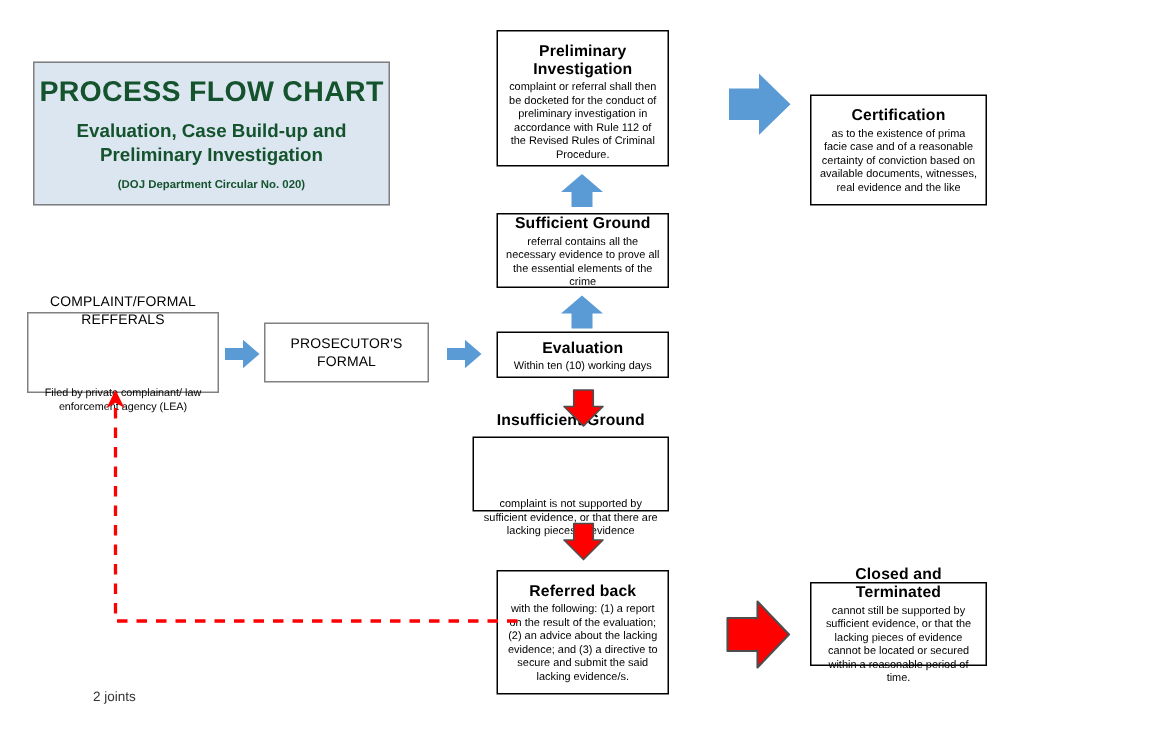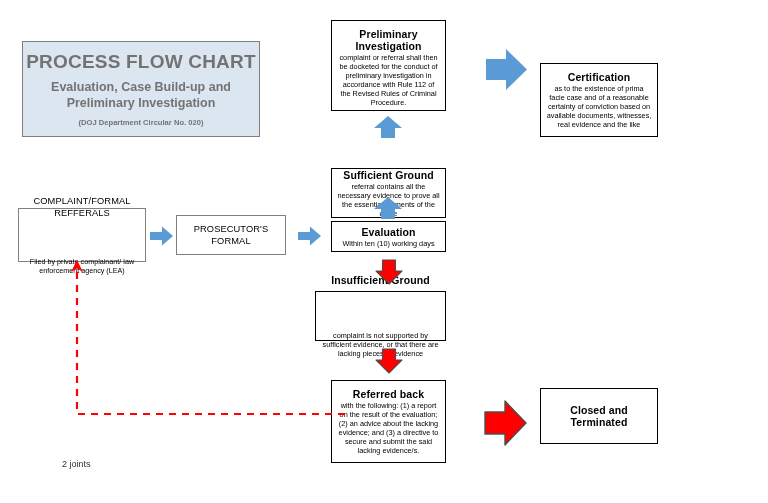--- a/index.html
+++ b/index.html
@@ -53,21 +53,21 @@
     width: 238px;
     height: 96px;
     box-sizing: border-box;
     border: 1px solid #7f7f7f;
     background: #dce6f1;
     display: flex;
     flex-direction: column;
     align-items: center;
     justify-content: center;
     text-align: center;
-    color: #737373;
+    color: #14532d;
   }
   #title-banner .t1 {
     font-weight: bold;
     font-size: 19px;
     line-height: 24px;
     letter-spacing: 0.2px;
   }
   #title-banner .t2 {
     font-weight: bold;
     font-size: 12.5px;
@@ -140,21 +140,21 @@
 
   <div class="node grey plain" style="left:176px; top:215px; width:110px; height:40px;">
     <div class="ttl">PROSECUTOR'S FORMAL</div>
   </div>
 
   <div class="node" style="left:331px; top:221px; width:115px; height:31px;">
     <div class="ttl">Evaluation</div>
     <div class="body">Within ten (10) working days</div>
   </div>
 
-  <div class="node" style="left:331px; top:142px; width:115px; height:50px;margin-top:26px;">
+  <div class="node" style="left:331px; top:142px; width:115px; height:50px;">
     <div class="ttl">Sufficient Ground</div>
     <div class="body">referral contains all the necessary evidence to prove all the essential elements of the crime</div>
   </div>
 
   <div class="node" style="left:331px; top:20px; width:115px; height:91px;justify-content:flex-end;">
     <div class="ttl" style="max-width:78px;">Preliminary Investigation</div>
     <div class="body">complaint or referral shall then be docketed for the conduct of preliminary investigation in accordance with Rule 112 of the Revised Rules of Criminal Procedure.</div>
   </div>
 
   <div class="node" style="left:540px; top:43px; width:118px; height:74px;margin-top:20px;">
@@ -167,20 +167,21 @@
     <div class="body">complaint is not supported by sufficient evidence, or that there are lacking pieces of evidence</div>
   </div>
 
   <div class="node" style="left:331px; top:380px; width:115px; height:83px;">
     <div class="ttl">Referred back</div>
     <div class="body">with the following: (1) a report on the result of the evaluation; (2) an advice about the lacking evidence; and (3) a directive to secure and submit the said lacking evidence/s.</div>
   </div>
 
   <div class="node" style="left:540px; top:388px; width:118px; height:56px;">
     <div class="ttl">Closed and Terminated</div>
+    <div class="body">cannot still be supported by sufficient evidence, or that the lacking pieces of evidence cannot be located or secured within a reasonable period of time.</div>
   </div>
 
   <div class="arrow" style="left:149px; top:225px; width:25px; height:22px;">
     <svg width="25" height="22" viewBox="0 0 25 22">
       <path d="M1,7 L13,7 L13,1.5 L24,11 L13,20.5 L13,15 L1,15 Z" fill="#5b9bd5"></path>
     </svg>
   </div>
 
   <div class="arrow" style="left:297px; top:225px; width:25px; height:22px;">
     <svg width="25" height="22" viewBox="0 0 25 22">

